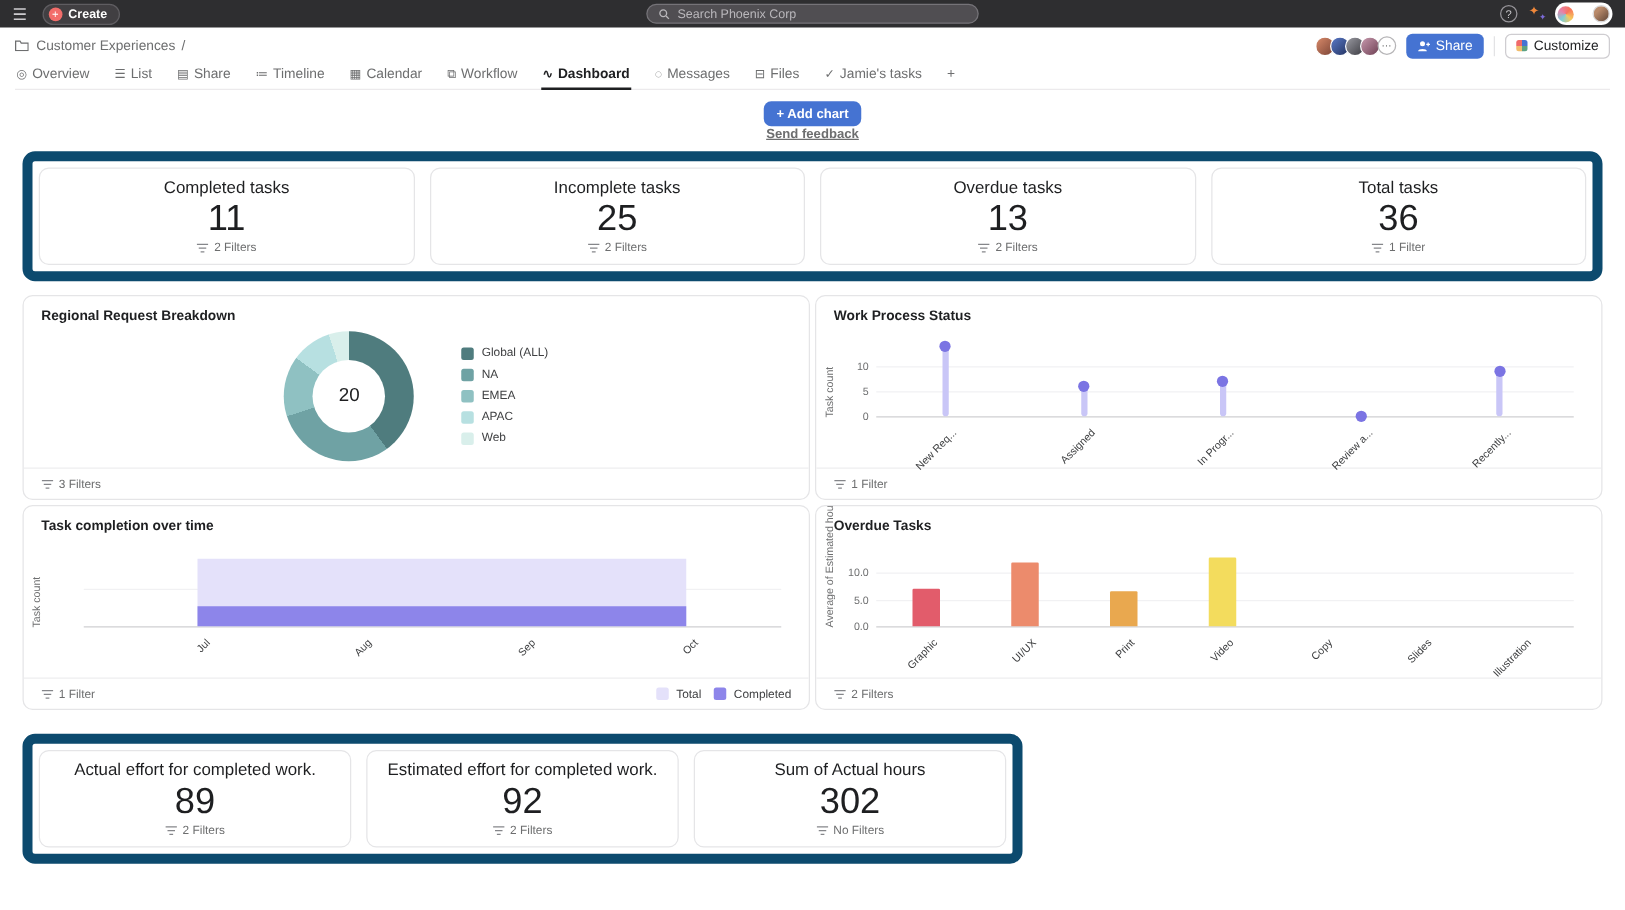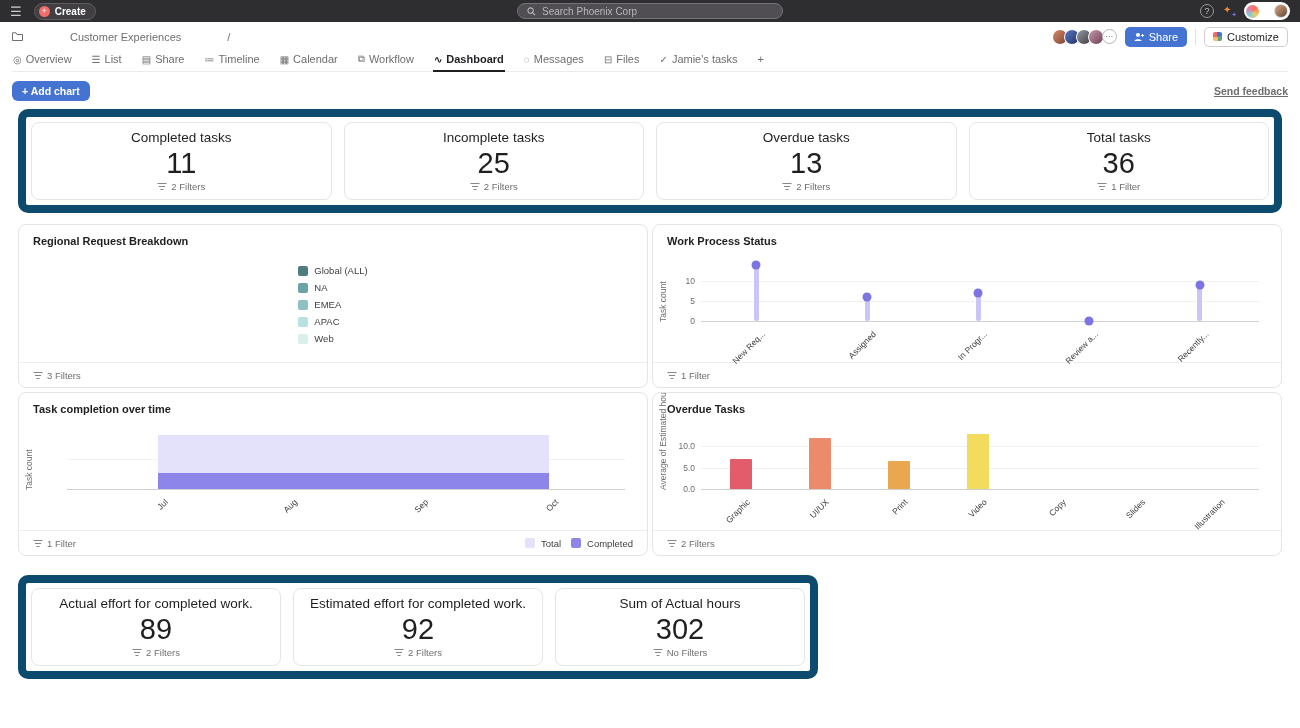--- a/index.html
+++ b/index.html
@@ -28,21 +28,21 @@
   .sparkle .s2 { position:absolute; right:-2px; bottom:-1px; color:#7c6bd8; font-size:7px; line-height:1; }
   .account-pill { width:46px; height:18px; background:#fff; border-radius:9px;
     display:flex; align-items:center; justify-content:space-between; padding:0 2px; }
   .org-logo { width:13px; height:13px; border-radius:50%;
     background:conic-gradient(from 40deg,#f9735b,#f5c95c,#7ccdd8,#e880a8,#f9735b); }
   .user-avatar { width:14px; height:14px; border-radius:50%;
     background:linear-gradient(135deg,#b98a6a 30%,#5e4436); border:1px solid #d9d9db; }
 
   
   .header { padding:7px 12px 0; }
-  .hrow1 { display:flex; align-items:center; height:15px;gap:41px; }
+  .hrow1 { display:flex; align-items:center; height:15px; }
   .crumb { font-size:11px; color:#6d6e6f; margin-left:6px; cursor:pointer; }
   .crumb-sep { font-size:11px; color:#6d6e6f; margin-left:5px; }
   .presence { margin-left:auto; display:flex; align-items:center; }
   .avatar { width:16px; height:16px; border-radius:50%; border:1px solid #fff; margin-left:-4px; }
   .avatar:first-child { margin-left:0; }
   .av1 { background:linear-gradient(135deg,#d98a6a,#7a4436); }
   .av2 { background:linear-gradient(135deg,#5a79c8,#233360); }
   .av3 { background:linear-gradient(135deg,#9a9aa2,#3c3c42); }
   .av4 { background:linear-gradient(135deg,#c89aae,#6e4054); }
   .more-avatar { width:15px; height:15px; border-radius:50%; border:1px solid #b6b5b7;
@@ -71,21 +71,21 @@
   .tabs { display:flex; align-items:flex-end; gap:18px; margin-top:7px;
     border-bottom:1px solid #eceaec; }
   .tab { display:flex; align-items:center; gap:4px; font-size:11px; color:#6d6e6f;
     padding:2px 1px 6px; position:relative; cursor:pointer; white-space:nowrap; }
   .tab .ticon { font-size:10px; }
   .tab.active { color:#1e1f21; font-weight:bold; }
   .tab.active::after { content:""; position:absolute; left:0; right:0; bottom:-1px;
     height:2px; background:#1e1f21; }
 
   
-  .toolbar { display:flex; justify-content:space-between; align-items:center; padding:9px 12px 7px; }
+  .toolbar { display:flex; justify-content:space-between; align-items:center; padding:9px 12px 7px;flex-direction:column; }
   .add-chart { background:#4573d2; color:#fff; font-size:10.5px; font-weight:bold;
     border-radius:6px; height:20px; display:flex; align-items:center; padding:0 10px; cursor:pointer; }
   .feedback { font-size:10.5px; font-weight:bold; color:#6d6e6f;
     text-decoration:underline; cursor:pointer; }
 
   
   .dash { padding:1px 18px 0; }
   .kpi-wrap { border:8px solid #0c4a6e; border-radius:10px; padding:5px;
     display:grid; grid-template-columns:repeat(4,1fr); gap:12px; margin-bottom:11px; }
   .kpi-wrap.bottom { grid-template-columns:repeat(3,1fr); width:800px; margin-bottom:0; }
@@ -295,20 +295,25 @@
           <span>1 Filter</span>
         </div>
       </div>
     </div>
 
   <div class="chart-grid">
 
     <div class="chart-card">
       <div class="cc-title">Regional Request Breakdown</div>
       <div class="cc-body donut-body">
+        <div class="donut" id="donut" style="background: conic-gradient(rgb(79, 124, 126) 0%, rgb(79, 124, 126) 40%, rgb(111, 162, 164) 40%, rgb(111, 162, 164) 70%, rgb(143, 193, 194) 70%, rgb(143, 193, 194) 85%, rgb(183, 224, 225) 85%, rgb(183, 224, 225) 95%, rgb(217, 239, 235) 95%, rgb(217, 239, 235) 100%);">
+          <div class="donut-hole">
+              <span>20</span>
+            </div>
+        </div>
         <div class="legend" id="donut-legend">
             <div class="leg-item">
               <span class="leg-swatch" style="background:#4f7c7e"></span>
               <span>Global (ALL)</span>
             </div>
             <div class="leg-item">
               <span class="leg-swatch" style="background:#6fa2a4"></span>
               <span>NA</span>
             </div>
             <div class="leg-item">

